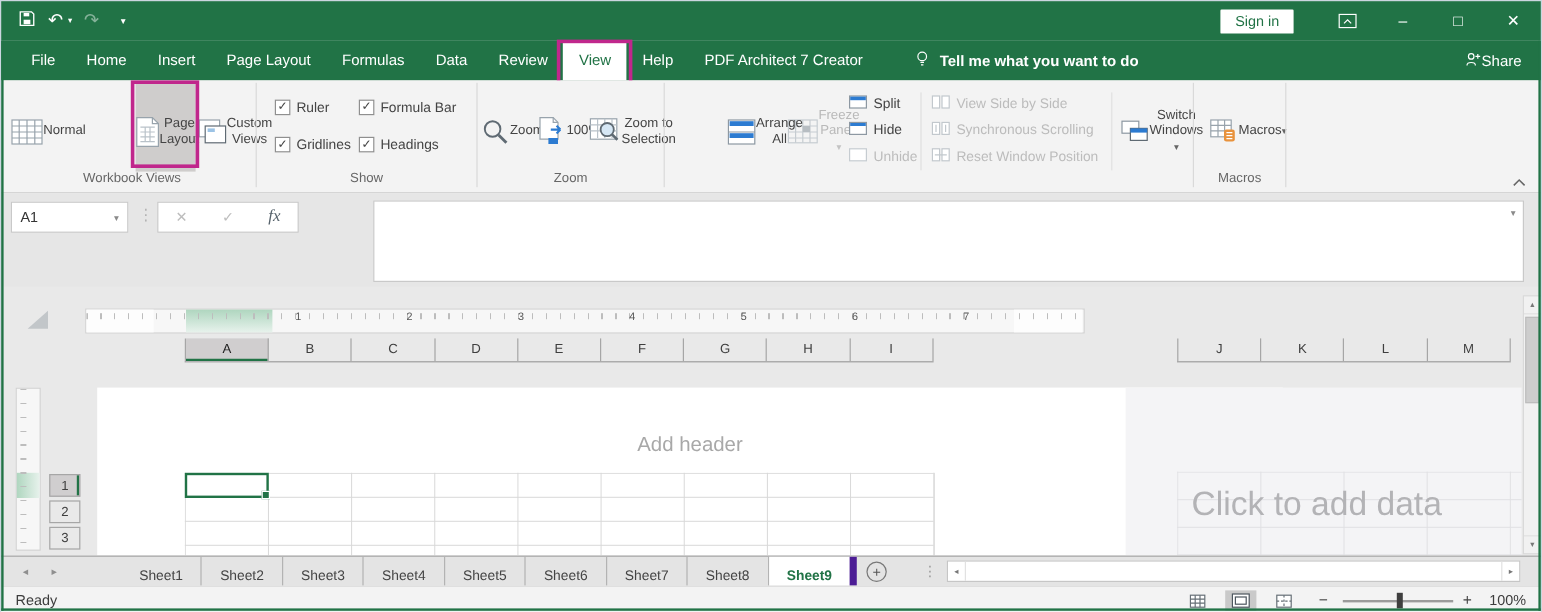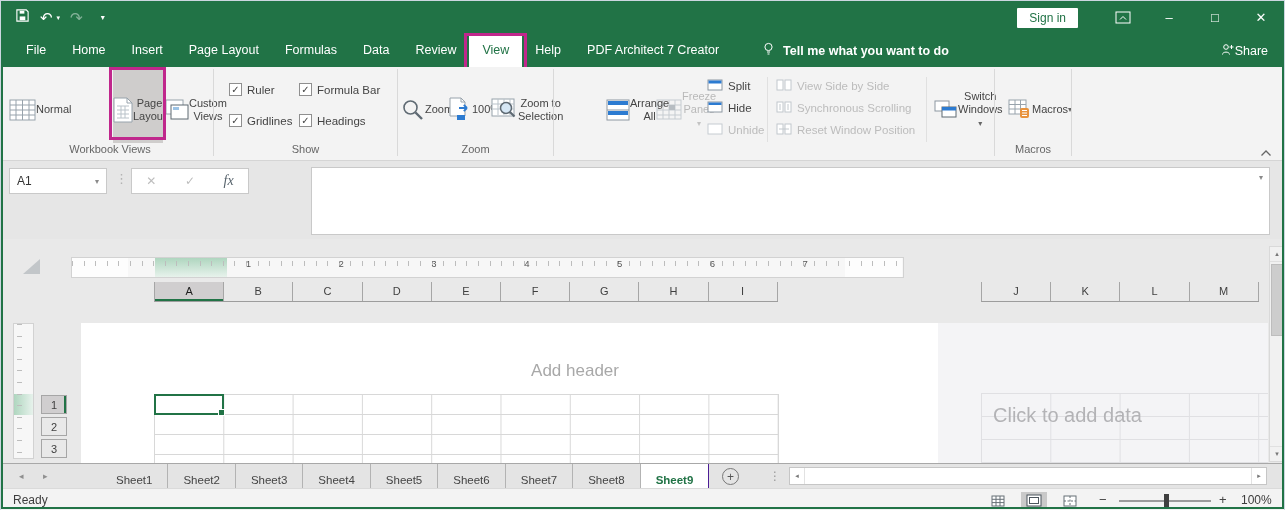--- a/index.html
+++ b/index.html
@@ -80,34 +80,34 @@
   .addheader { position:absolute; left:0; right:0; top:38px; text-align:center; font-size:17px; color:#a8a8a8; }
   .grid1 { position:absolute; left:73px; top:71px; width:625px; height:69px; border-right:1px solid #d8d8d8;
     background-image:linear-gradient(to right,#d8d8d8 1px,transparent 1px),linear-gradient(to bottom,#d8d8d8 1px,transparent 1px);
     background-size:69.3px 20px; }
   .selcell { position:absolute; left:0px; top:0px; width:70px; height:21px; border:2px solid #217346; background:#fff; }
   .selcell::after { content:""; position:absolute; right:-3px; bottom:-3px; width:5px; height:5px; background:#217346; border:1px solid #fff; }
   .page2 { position:absolute; left:937px; top:84px; width:330px; height:140px; background:#f4f4f6; }
   .grid2 { position:absolute; left:43px; top:70px; right:0; height:70px;
     background-image:linear-gradient(to right,#e0e0e3 1px,transparent 1px),linear-gradient(to bottom,#e0e0e3 1px,transparent 1px);
     background-size:69.3px 23px; }
-  .clickdata { position:absolute; left:55px; top:81px; font-size:20px; color:#b3b3b6; white-space:nowrap; }
+  .clickdata { position:absolute; left:55px; top:81px; font-size:28px; color:#b3b3b6; white-space:nowrap; }
   .vscroll { position:absolute; left:1268px; top:7px; width:16px; height:216px; background:#f1f1f1; border:1px solid #d9d9d9; }
   .vscroll .vup,.vscroll .vdn { position:absolute; left:0; right:0; height:15px; display:flex; align-items:center; justify-content:center; font-size:7px; color:#777; }
   .vscroll .vup { top:0; border-bottom:1px solid #e0e0e0; }
   .vscroll .vdn { bottom:0; border-top:1px solid #e0e0e0; }
   .vthumb { position:absolute; left:1px; right:1px; top:17px; height:72px; background:#cdcdcd; border:1px solid #bdbdbd; }
 
   
   .tabsbar { position:absolute; left:0; top:462px; right:0; height:25px; background:#e4e4e4; border-top:1px solid #a8a8a8; }
   .stnav { position:absolute; top:0; height:24px; display:flex; align-items:center; font-size:9px; color:#8f8f8f; }
   .stnav.n1 { left:18px; } .stnav.n2 { left:42px; }
   .sheettabs { position:absolute; left:100px; top:0; display:flex; }
   .sheettabs span { padding:4px 15px; line-height:24px; font-size:11.5px; color:#444; border-right:1px solid #b3b3b3; }
-  .sheettabs span.active { background:#fff; color:#217346; font-weight:bold; box-shadow:inset 0 -2px 0 #217346; border-right:1px solid #4c1d95; }
+  .sheettabs span.active { background:#fff; color:#217346; font-weight:bold; box-shadow:inset 0 -2px 0 #217346; border-right:6px solid #4c1d95; }
   .newsheet { position:absolute; left:721px; top:4px; width:17px; height:17px; border:1px solid #787878; border-radius:50%; display:flex; align-items:center; justify-content:center; font-size:12px; color:#555; line-height:1; }
   .stdots { position:absolute; left:768px; top:5px; color:#9a9a9a; font-size:12px; }
   .hscroll { position:absolute; left:788px; top:3px; width:478px; height:18px; background:#fff; border:1px solid #c6c6c6; display:flex; }
   .hscroll .hl,.hscroll .hr2 { width:15px; display:flex; align-items:center; justify-content:center; font-size:7px; color:#777; }
   .hscroll .hl { border-right:1px solid #e2e2e2; }
   .hscroll .hr2 { margin-left:auto; border-left:1px solid #e2e2e2; }
 
   
   .status { position:absolute; left:0; top:487px; right:0; height:23px; background:#f3f3f3; border-top:1px solid #dadada; }
   .ready { position:absolute; left:12px; top:4px; font-size:12px; color:#3d3d3d; }

